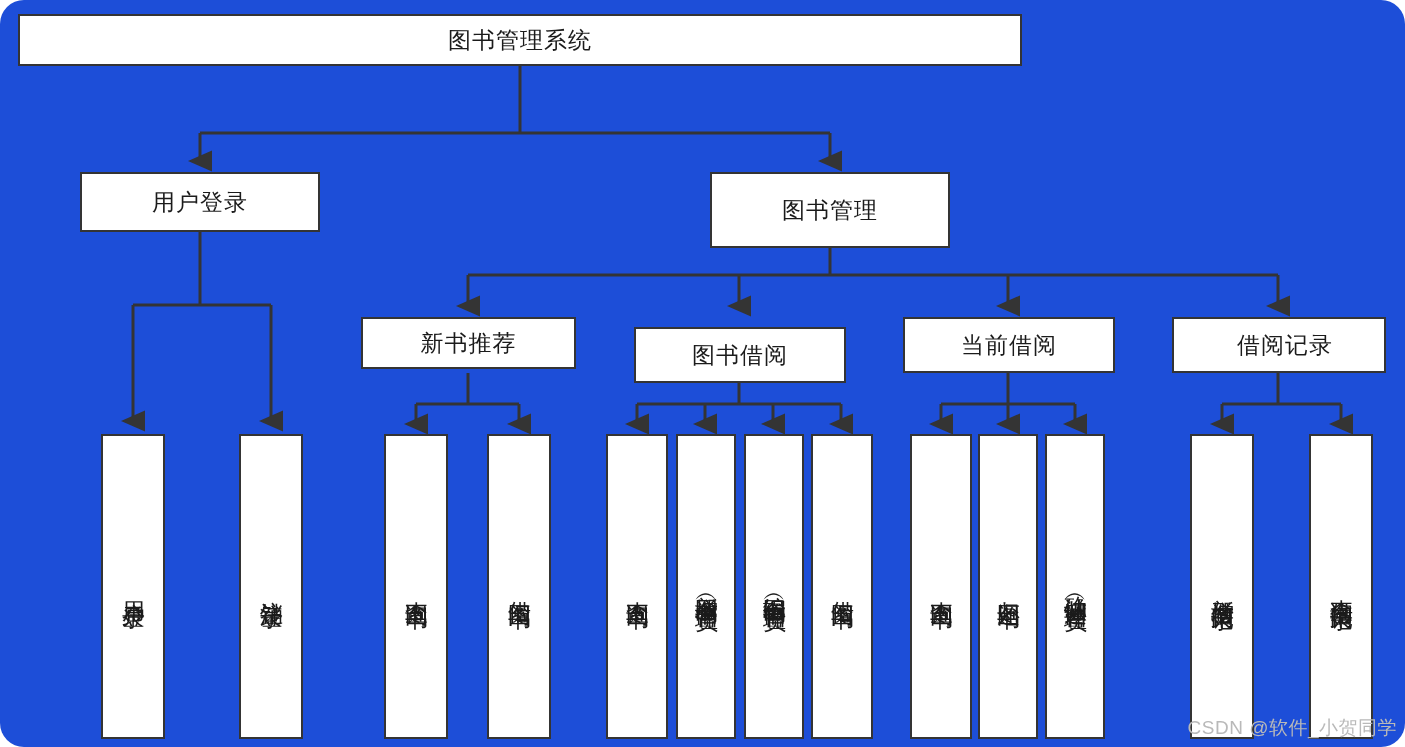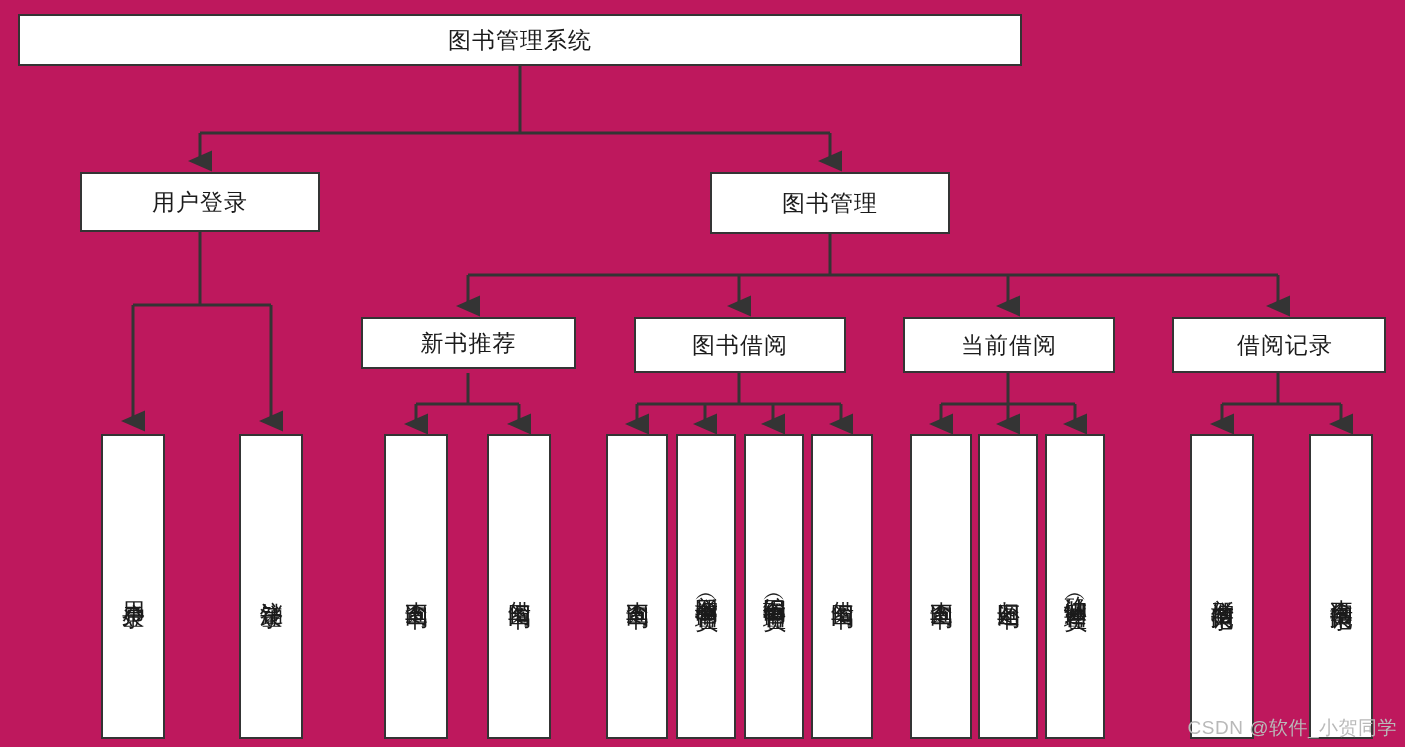--- a/index.html
+++ b/index.html
@@ -8,22 +8,23 @@
     padding: 0;
     background: #ffffff;
   }
   body {
     font-family: "Liberation Sans", "DejaVu Sans", sans-serif;
   }
   #canvas {
     position: relative;
     width: 1405px;
     height: 747px;
-    background: #be185d;
+    background: #1d4ed8;
     overflow: hidden;
+    border-radius: 24px;
   }
   svg.wires {
     position: absolute;
     left: 0;
     top: 0;
     width: 1405px;
     height: 747px;
     pointer-events: none;
   }
   .node {
@@ -121,28 +122,28 @@
     </g>
   </svg>
 
   <div class="node horiz" style="left:18px; top:14px; width:1004px; height:52px;">
     <span>图书管理系统</span>
   </div>
 
   <div class="node horiz" style="left:80px; top:172px; width:240px; height:60px;">
     <span>用户登录</span>
   </div>
-  <div class="node horiz" style="left:710px; top:172px; width:240px; height:62px;">
+  <div class="node horiz" style="left:710px; top:172px; width:240px; height:76px;">
     <span>图书管理</span>
   </div>
 
   <div class="node horiz" style="left:361px; top:317px; width:215px; height:52px;">
     <span>新书推荐</span>
   </div>
-  <div class="node horiz" style="left:634px; top:317px; width:212px; height:56px;">
+  <div class="node horiz" style="left:634px; top:327px; width:212px; height:56px;">
     <span>图书借阅</span>
   </div>
   <div class="node horiz" style="left:903px; top:317px; width:212px; height:56px;font-family:Liberation Serif, serif;">
     <span>当前借阅</span>
   </div>
   <div class="node horiz" style="left:1172px; top:317px; width:214px; height:56px;padding-left:12px;">
     <span>借阅记录</span>
   </div>
 
   <div class="node vert" style="left:101px; top:434px; width:64px; height:305px;">

